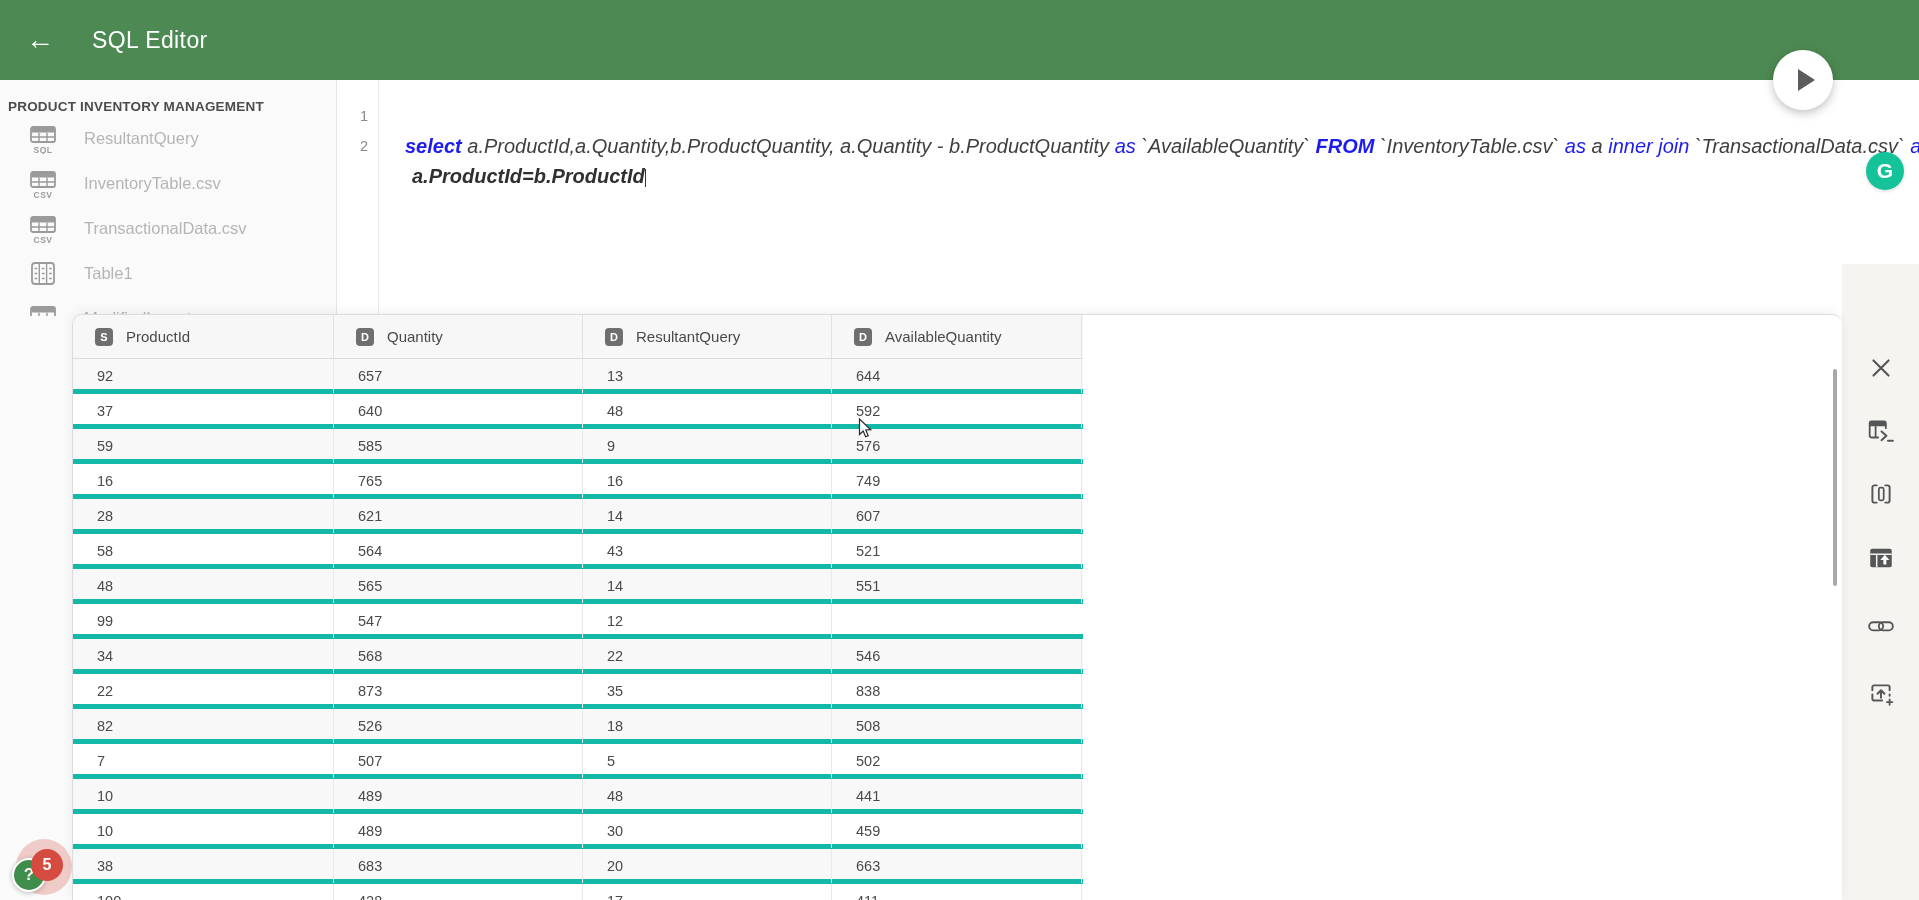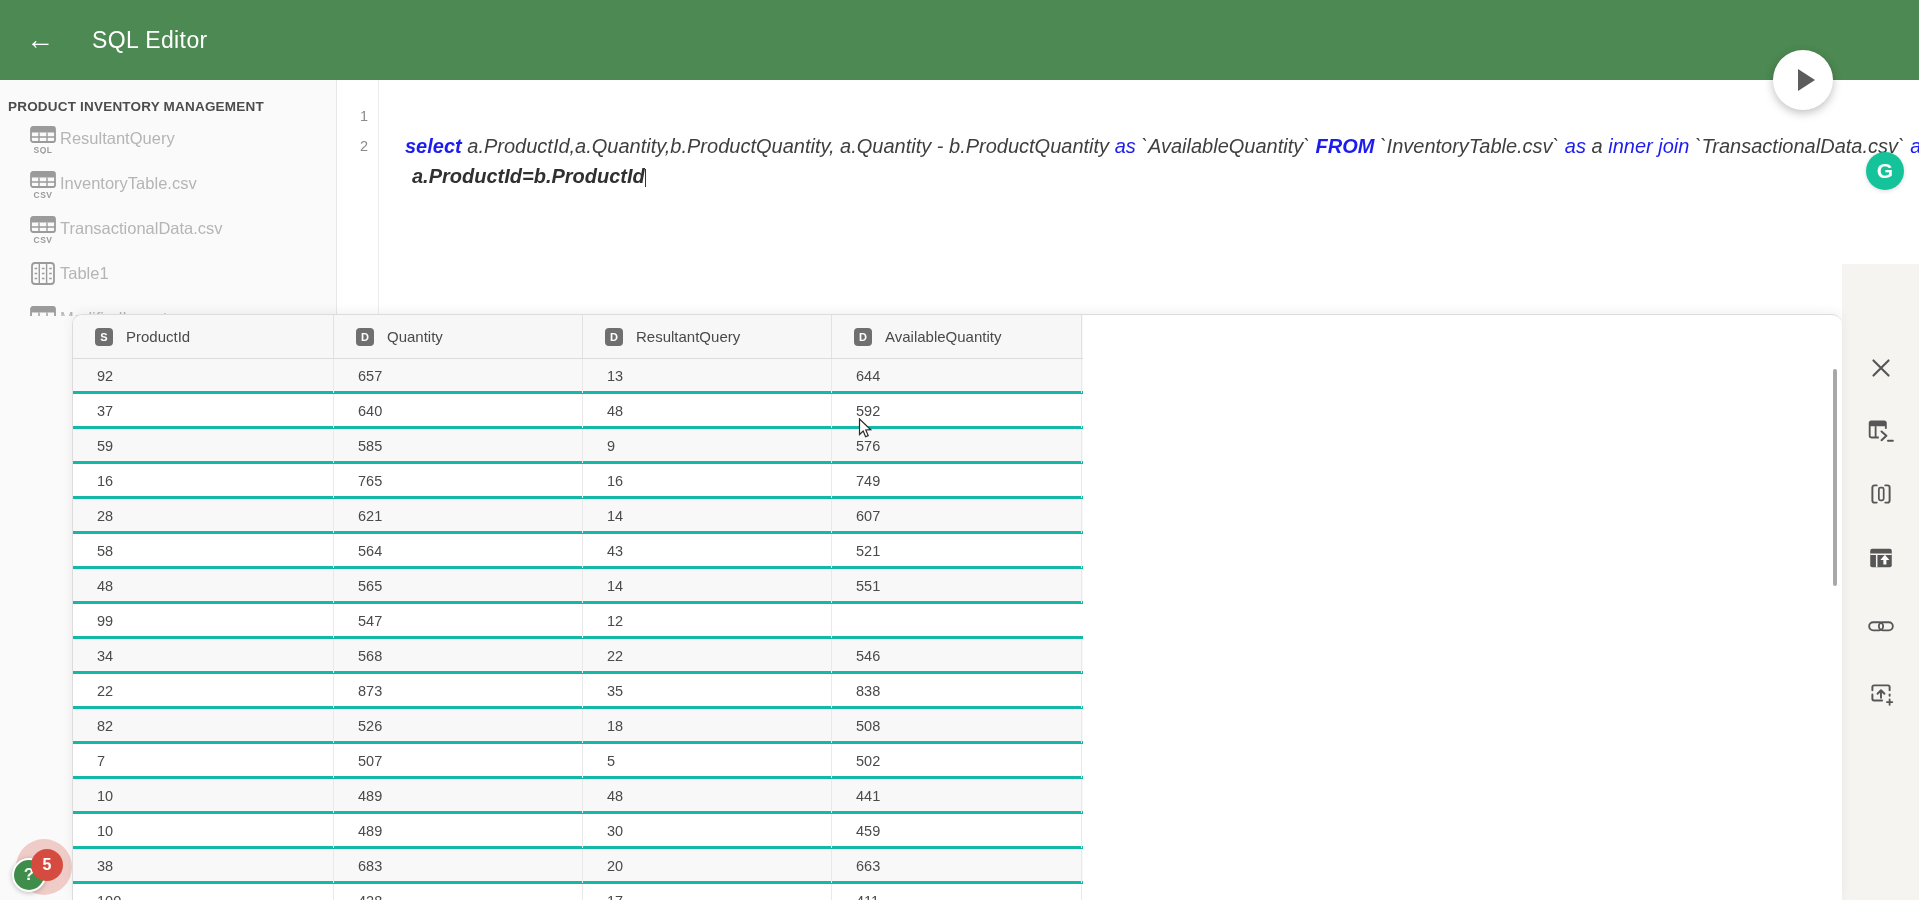--- a/index.html
+++ b/index.html
@@ -12,21 +12,21 @@
   .title { margin-left:38px; color:#fff; font-size:23px; font-weight:500; letter-spacing:.4px; }
 
   
   .run-fab { position:absolute; left:1773px; top:50px; width:60px; height:60px; border-radius:50%; background:#fff; box-shadow:0 3px 10px rgba(0,0,0,.25); z-index:6; display:flex; align-items:center; justify-content:center; }
   .play-tri { width:0; height:0; border-left:17px solid #5c5c5c; border-top:11px solid transparent; border-bottom:11px solid transparent; margin-left:6px; }
 
   
   .sidebar { position:absolute; left:0; top:80px; width:337px; bottom:0; background:#fafafa; border-right:1px solid #e7e7e7; z-index:1; }
   .sidebar-title { position:absolute; left:8px; top:19px; font-size:13.5px; font-weight:bold; color:#4c4c4c; letter-spacing:.2px; }
   .side-items { position:absolute; top:36px; left:0; right:0; height:200px; overflow:hidden; }
-  .side-item { display:flex; align-items:center; height:45px; padding-left:26px; gap:0; color:#b5b5b5; font-size:16.5px; cursor:pointer; }
+  .side-item { display:flex; align-items:center; height:45px; padding-left:26px; gap:24px; color:#b5b5b5; font-size:16.5px; cursor:pointer; }
 
   
   .editor { position:absolute; left:338px; top:80px; right:0; height:234px; background:#fff; }
   .editor::after { content:''; position:absolute; left:40px; top:0; bottom:0; width:1px; background:#ececec; }
   .code-rows { position:absolute; top:21px; left:0; right:60px; }
   .crow { display:flex; }
   .ln { width:30px; text-align:right; color:#8a8a8a; font-size:14.5px; line-height:30px; flex:none; }
   .code { margin-left:37px; font-size:20px; line-height:30px; color:#3f3f3f; white-space:pre;font-style:italic; }
   .tok.kw  { color:var(--keyword_blue); }
   .tok.kwb { color:var(--keyword_blue); font-weight:bold; }
@@ -38,21 +38,21 @@
 
   
   .icon-strip { position:absolute; left:1842px; top:264px; right:0; bottom:0; background:#f5f4f1; z-index:2; }
   .tool { position:absolute; left:50%; transform:translateX(-50%); width:28px; height:28px; cursor:pointer; }
 
   
   .overlay { position:absolute; left:72px; top:314px; width:1770px; bottom:0; background:#fff; border-radius:10px 10px 0 0; border-top:1px solid #dcdcdc; border-left:1px solid #dcdcdc; box-shadow:0 -2px 12px rgba(0,0,0,.06); z-index:3; overflow:hidden; }
   .rheader { display:grid; grid-template-columns:261px 249px 249px 250px; height:44px; background:#f7f7f7; border-bottom:1px solid #dcdcdc; width:1010px; }
   .hcell { display:flex; align-items:center; padding-left:22px; gap:13px; font-size:15px; color:#4a4a4a; border-right:1px solid #e2e2e2; cursor:pointer; }
   .tbadge { width:18px; height:18px; border-radius:4px; background:#6f6f6f; color:#fff; font-size:11px; font-weight:bold; display:flex; align-items:center; justify-content:center; flex:none; }
-  .rrow { display:grid; grid-template-columns:261px 249px 249px 250px; height:35px; border-bottom:3px solid #14b8a6; width:1010px; }
+  .rrow { display:grid; grid-template-columns:261px 249px 249px 250px; height:35px; border-bottom:5px solid #14b8a6; width:1010px; }
   .rrow:nth-child(odd) { background:#f8f8f8; }
   .cell { padding-left:24px; font-size:14.5px; color:#4a4a4a; line-height:34px; border-right:1px solid #e9e9e9; }
 
   .scroll-thumb { position:absolute; left:1833px; top:369px; width:4px; height:217px; background:#a8a8a8; border-radius:2px; z-index:4; cursor:pointer; }
 
   
   .halo   { position:absolute; left:16px; top:839px; width:56px; height:56px; border-radius:50%; background:rgba(214,75,63,.26); z-index:7; }
   .hgreen { position:absolute; left:12px; top:858px; width:34px; height:34px; border-radius:50%; background:var(--help_green); border:2.5px solid #fff; color:#fff; font-weight:bold; font-size:17px; display:flex; align-items:center; justify-content:center; z-index:8; box-shadow:0 1px 5px rgba(0,0,0,.25); cursor:pointer; }
   .hbadge { position:absolute; left:31px; top:849px; width:32px; height:32px; border-radius:50%; background:var(--badge_red); color:#fff; font-weight:bold; font-size:16px; display:flex; align-items:center; justify-content:center; z-index:9; }
 

